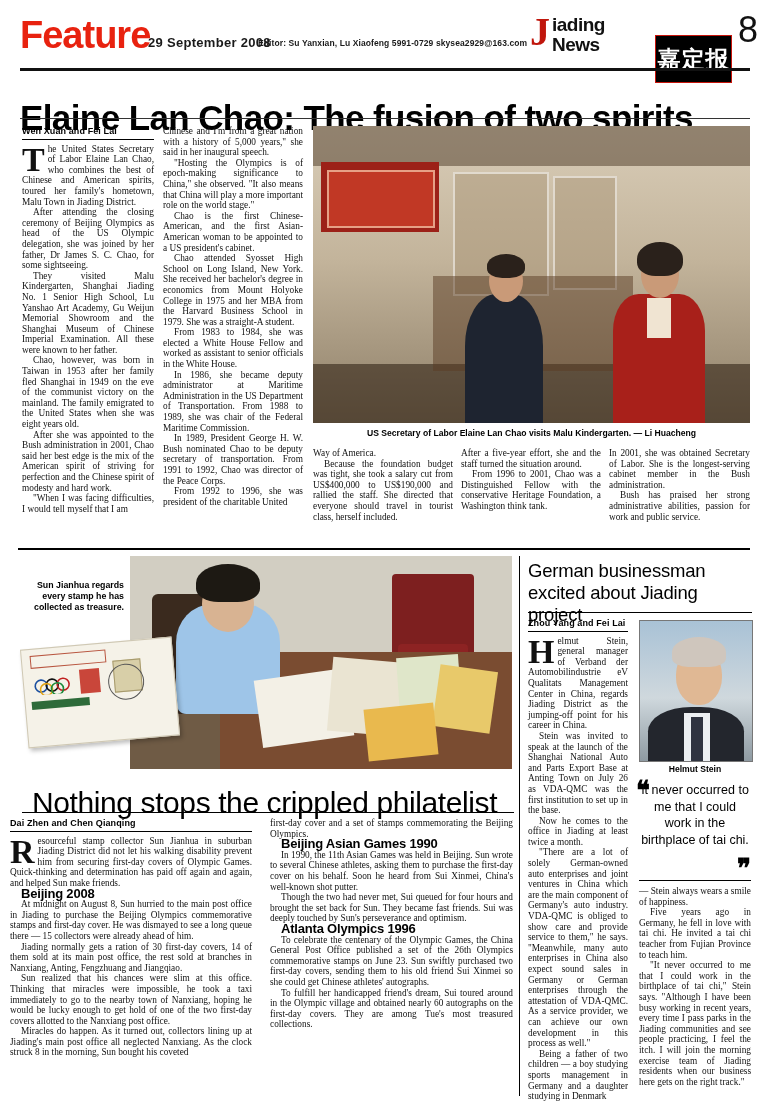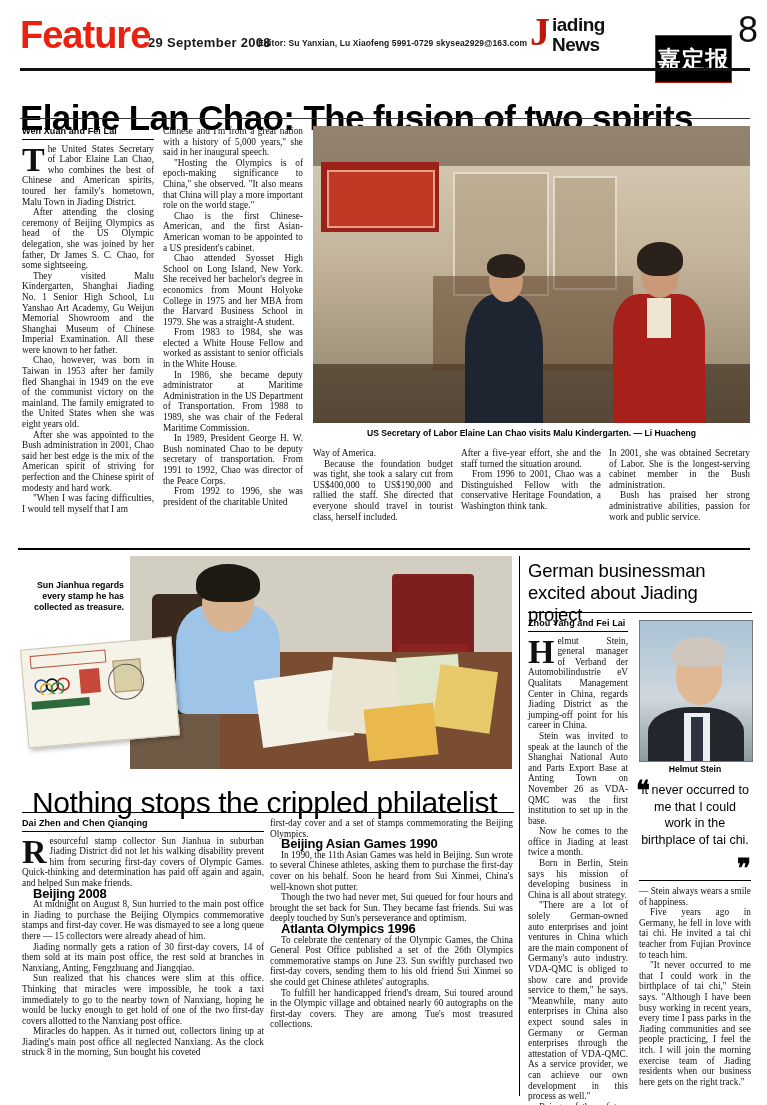--- a/index.html
+++ b/index.html
@@ -254,21 +254,21 @@
     <div style="position:absolute;left:6px;top:52px;width:58px;height:8px;background:#2e6b3a;"></div>
     <div style="position:absolute;left:90px;top:18px;width:26px;height:30px;background:#d8cfa8;border:1px solid #a79a6d;"></div>
     <div style="position:absolute;left:84px;top:22px;width:34px;height:34px;border:1px solid #555;border-radius:50%;"></div>
   </div>
 
   <div class="stamp-caption" style="left:28px;top:580px;width:96px;text-align:right;">Sun Jianhua regards every stamp he has collected as treasure.</div>
 
   <h2 class="headline-sec" style="left:24px;top:778px;width:490px;margin:8px;">Nothing stops the crippled philatelist</h2>
   <div class="hrule" style="left:22px;top:812px;width:492px;"></div>
 
-  <div class="col" style="left:22px;top:818px;width:242px;">
+  <div class="col" style="left:10px;top:818px;width:242px;">
     <div class="byline">Dai Zhen and Chen Qianqing</div>
     <div class="byline-rule"></div>
     <p class="noind dropcap">Resourceful stamp collector Sun Jianhua in suburban Jiading District did not let his walking disability prevent him from securing first-day covers of Olympic Games. Quick-thinking and determination has paid off again and again, and helped Sun make friends.</p>
     <p class="subhead">Beijing 2008</p>
     <p>At midnight on August 8, Sun hurried to the main post office in Jiading to purchase the Beijing Olympics commemorative stamps and first-day cover. He was dismayed to see a long queue there — 15 collectors were already ahead of him.</p>
     <p>Jiading normally gets a ration of 30 first-day covers, 14 of them sold at its main post office, the rest sold at branches in Nanxiang, Anting, Fengzhuang and Jiangqiao.</p>
     <p>Sun realized that his chances were slim at this office. Thinking that miracles were impossible, he took a taxi immediately to go to the nearby town of Nanxiang, hoping he would be lucky enough to get hold of one of the two first-day covers allotted to the Nanxiang post office.</p>
     <p>Miracles do happen. As it turned out, collectors lining up at Jiading's main post office all neglected Nanxiang. As the clock struck 8 in the morning, Sun bought his coveted</p>
   </div>
 
@@ -284,23 +284,22 @@
 
   <div class="vrule" style="left:519px;top:556px;height:540px;"></div>
 
   <h2 class="headline-sec3" style="left:528px;top:560px;width:225px;margin:0;">German businessman excited about Jiading project</h2>
   <div class="hrule" style="left:528px;top:612px;width:224px;"></div>
 
   <div class="col" style="left:528px;top:618px;width:100px;">
     <div class="byline">Zhou Yang and Fei Lai</div>
     <div class="byline-rule"></div>
     <p class="noind dropcap">Helmut Stein, general manager of Verband der Automobilindustrie eV Qualitats Management Center in China, regards Jiading District as the jumping-off point for his career in China.</p>
-    <p>Stein was invited to speak at the launch of the Shanghai National Auto and Parts Export Base at Anting Town on November 26 as VDA-QMC was the first institution to set up in the base.</p>
+    <p>Stein was invited to speak at the launch of the Shanghai National Auto and Parts Export Base at Anting Town on July 26 as VDA-QMC was the first institution to set up in the base.</p>
     <p>Now he comes to the office in Jiading at least twice a month.</p>
-    <p>Born in Berlin, Stein says his mission of developing business in China is all about strategy.</p>
     <p>"There are a lot of solely German-owned auto enterprises and joint ventures in China which are the main component of Germany's auto industry. VDA-QMC is obliged to show care and provide service to them," he says. "Meanwhile, many auto enterprises in China also expect sound sales in Germany or German enterprises through the attestation of VDA-QMC. As a service provider, we can achieve our own development in this process as well."</p>
     <p>Being a father of two children — a boy studying sports management in Germany and a daughter studying in Denmark</p>
   </div>
 
   <div class="hs-photo" style="left:639px;top:620px;width:112px;height:140px;">
     <div class="hs-sky"></div>
     <div class="hs-suit" style="left:8px;top:86px;width:96px;height:54px;"></div>
     <div class="hs-shirt" style="left:44px;top:92px;width:26px;height:48px;"></div>
     <div class="hs-tie" style="left:51px;top:96px;width:12px;height:44px;"></div>
     <div class="hs-head" style="left:36px;top:26px;width:46px;height:58px;"></div>

